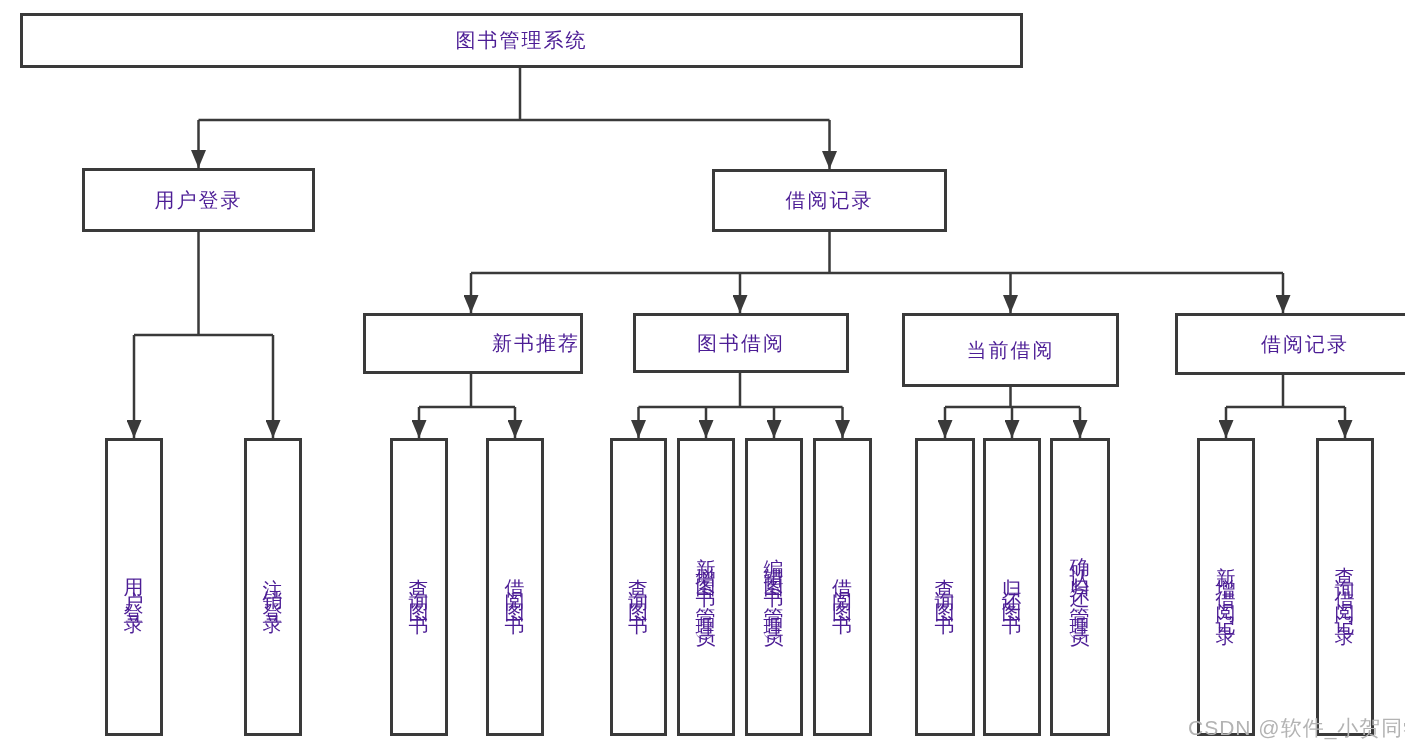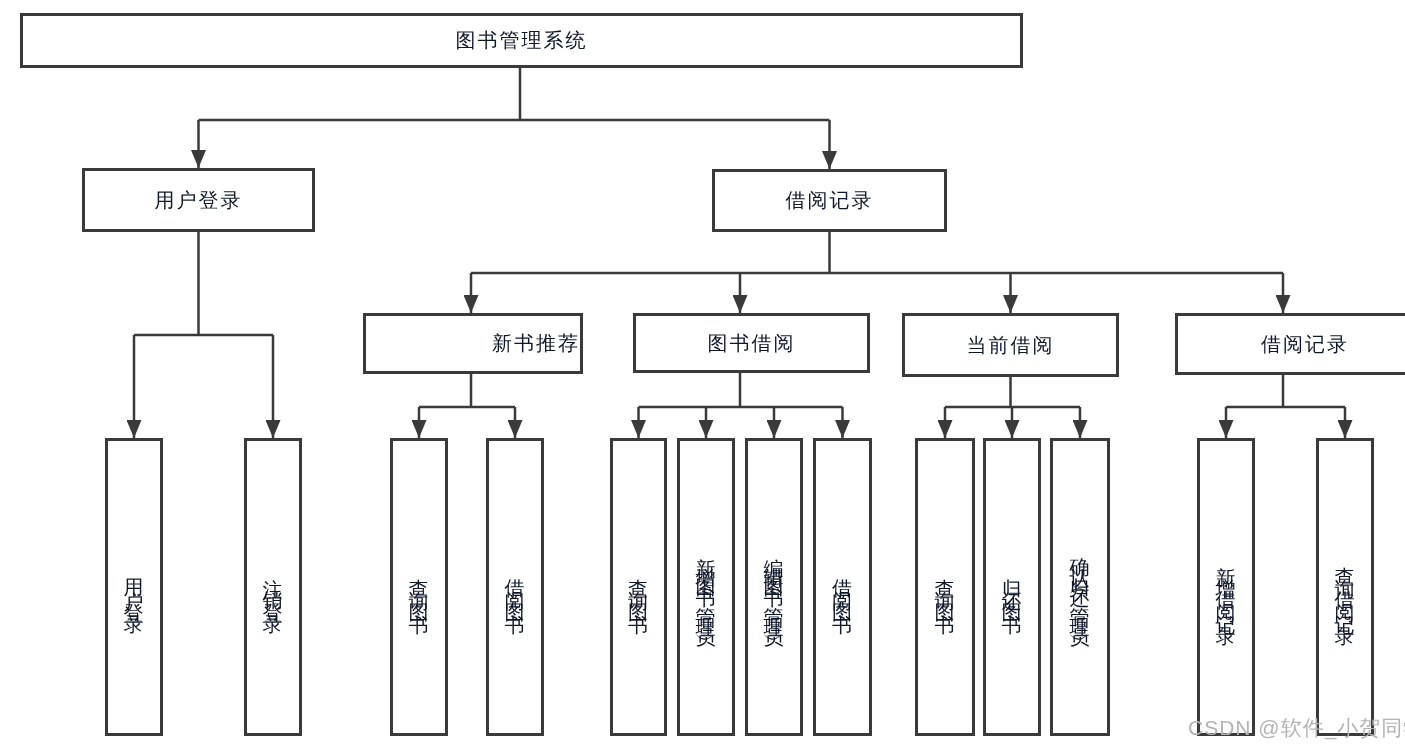--- a/index.html
+++ b/index.html
@@ -10,43 +10,43 @@
     font-family:"Liberation Sans","DejaVu Sans",sans-serif;
     overflow:hidden;
   }
   svg.connectors{position:absolute;left:0;top:0;width:1405px;height:747px;}
   .node{
     position:absolute;
     box-sizing:border-box;
     border:3px solid #3a3a3a;
     background:#ffffff;
     display:flex;align-items:center;justify-content:center;
-    color:#0f172a;
+    color:#4c1d95;
   }
   .h-node span{
     font-size:20px;
     letter-spacing:2px;
     white-space:nowrap;
   }
   .v-node span{
     writing-mode:vertical-rl;
     text-orientation:mixed;
     font-size:20px;
     line-height:1;
   }
   .sp-s span{letter-spacing:12px;}
   .sp-l span{letter-spacing:10px;}
 
   
   #n-root{left:20px;top:13px;width:1003px;height:55px;}
   #n-user{left:82px;top:168px;width:233px;height:64px;}
   #n-book{left:712px;top:169px;width:235px;height:63px;}
   #n-rec {left:363px;top:313px;width:220px;height:61px;justify-content:flex-end;}
-  #n-bor {left:633px;top:313px;width:237px;height:60px;}
-  #n-cur {left:902px;top:313px;width:217px;height:64px;}
+  #n-bor {left:633px;top:313px;width:216px;height:60px;}
+  #n-cur {left:902px;top:313px;width:217px;height:74px;}
   #n-log {left:1175px;top:313px;width:260px;height:62px;align-items:center;}
 
   .leaf{top:438px;height:298px;}
   #l1 {left:105px;width:58px;}
   #l2 {left:244px;width:58px;}
   #l3 {left:390px;width:58px;}
   #l4 {left:486px;width:58px;}
   #l5 {left:610px;width:57px;}
   #l6 {left:677px;width:58px;}
   #l7 {left:745px;width:58px;}

